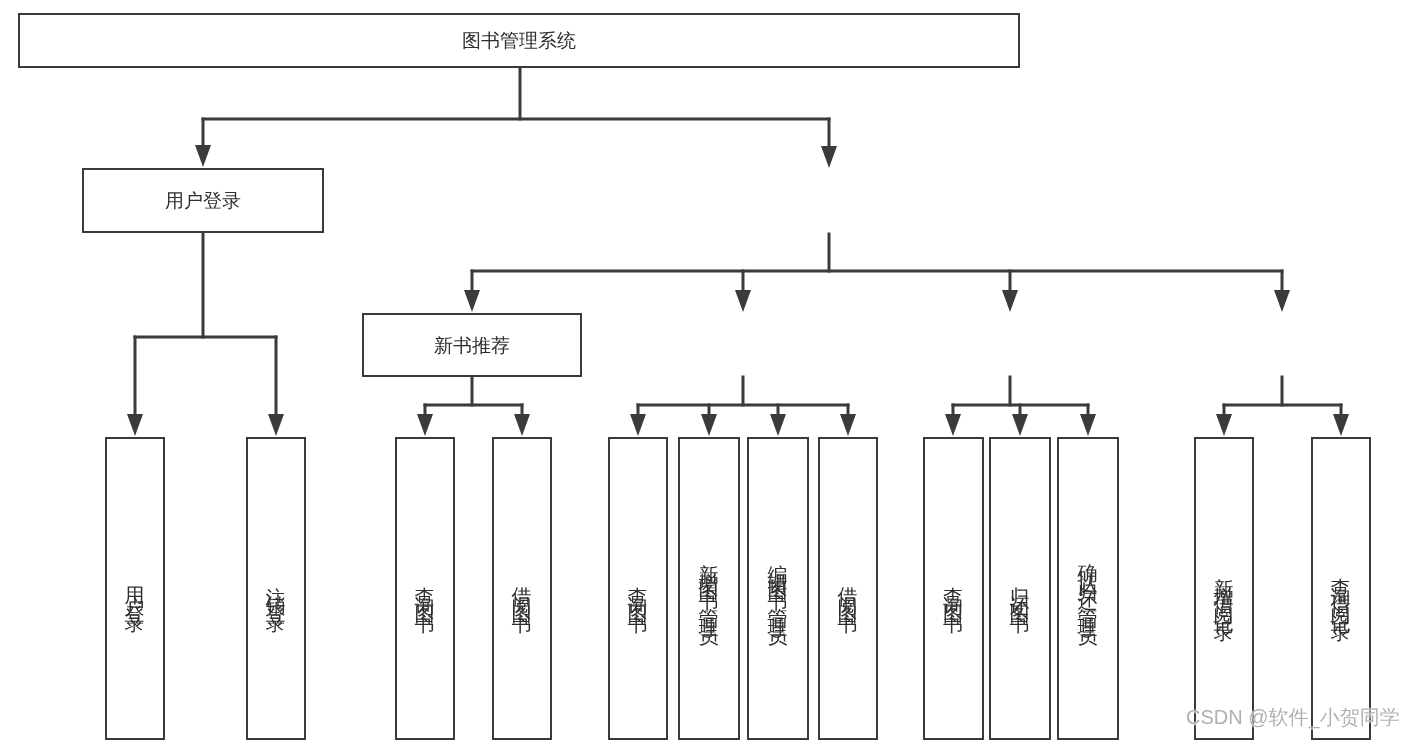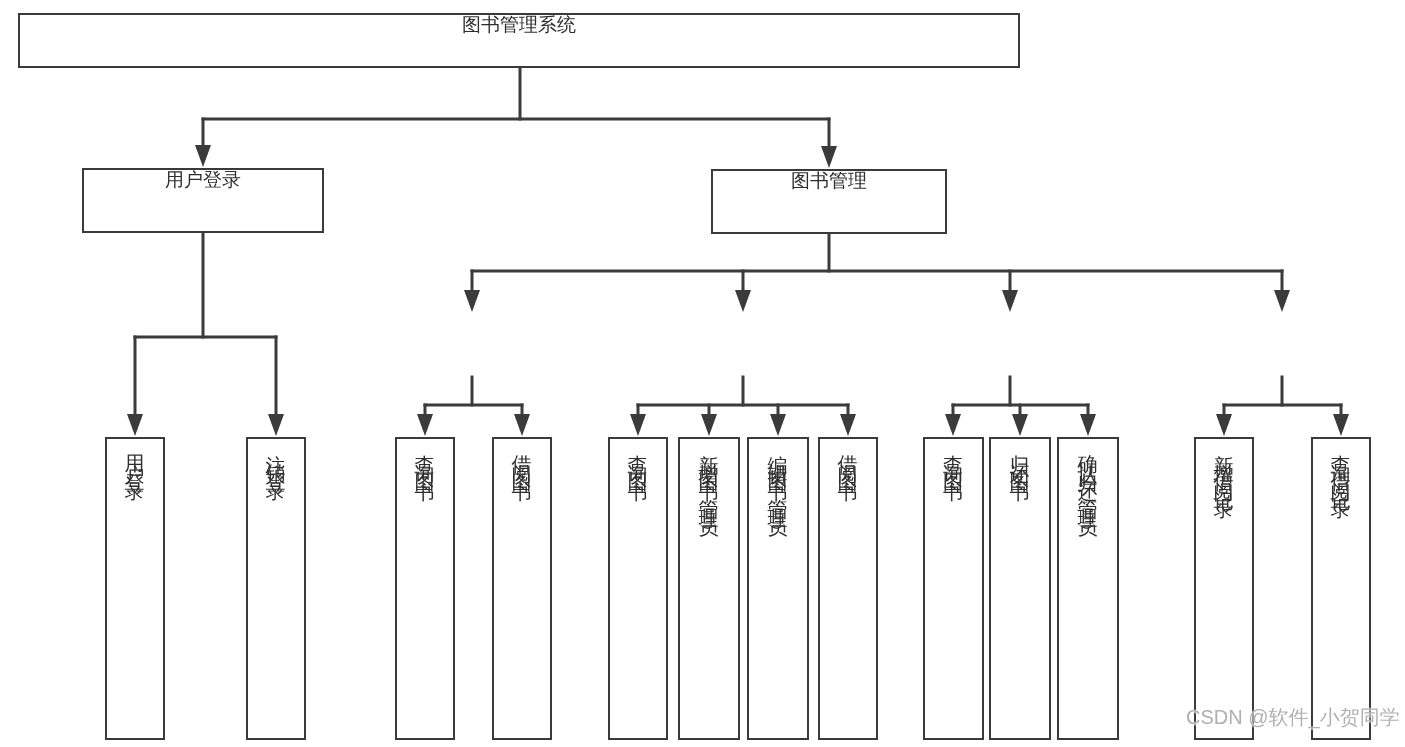--- a/index.html
+++ b/index.html
@@ -19,21 +19,21 @@
     color:var(--text);
   }
   svg.connectors{position:absolute;left:0;top:0;width:1405px;height:747px;}
   svg.connectors line{stroke:var(--line);stroke-width:3;stroke-linecap:square;}
   svg.connectors polygon{fill:var(--line);}
   .node{
     position:absolute;
     box-sizing:border-box;
     border:2.5px solid var(--border);
     background:#fff;
-    display:flex;align-items:flex-start;justify-content:center;
+    display:flex;align-items:center;justify-content:center;
     font-size:19px;
     line-height:1;
     white-space:nowrap;
   }
   .node.v span{
     writing-mode:vertical-rl;
     text-orientation:mixed;
     font-size:20px;
     letter-spacing:9px;
     white-space:nowrap;
@@ -129,24 +129,24 @@
     </g>
   </svg>
 
   <div class="node" style="left:18px;top:13px;width:1002px;height:55px">
     <span>图书管理系统</span>
   </div>
 
   <div class="node" style="left:82px;top:168px;width:242px;height:65px">
     <span>用户登录</span>
   </div>
-  <div class="node" style="left:711px;top:169px;width:236px;height:65px">
-    <span>图书管理</span>
+
+  <div class="node" style="left:362px;top:313px;width:220px;height:64px">
+    <span>新书推荐</span>
   </div>
-
 
   <div class="node v" style="left:105px;top:437px;width:60px;height:303px">
     <span>用户登录</span>
   </div>
   <div class="node v" style="left:246px;top:437px;width:60px;height:303px">
     <span>注销登录</span>
   </div>
 
   <div class="node v" style="left:395px;top:437px;width:60px;height:303px">
     <span>查询图书</span>

